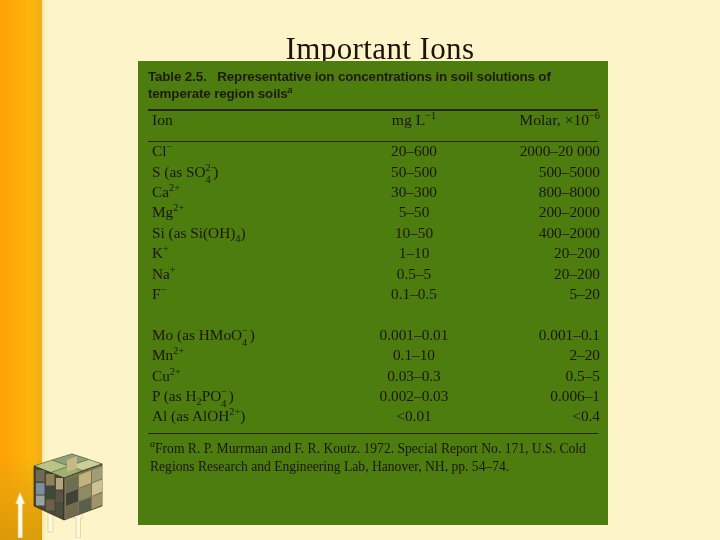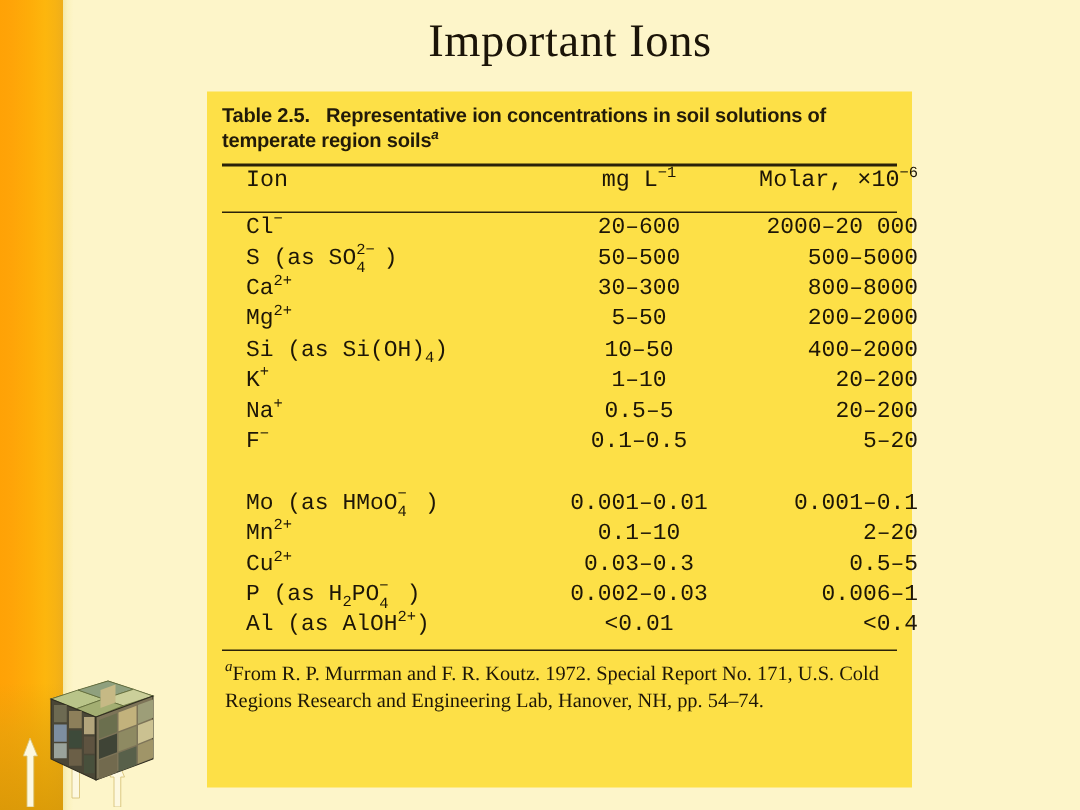--- a/index.html
+++ b/index.html
@@ -54,38 +54,38 @@
     top: 448px;
     width: 96px;
     height: 90px;
   }
   #cube-graphic svg { display: block; }
 
   
   #slide-title {
     position: absolute;
     left: 60px;
-    top: 8px;
+    top: 30px;
     width: 640px;
     text-align: center;
     font-family: "Liberation Serif", serif;
     font-size: 31px;
     line-height: 38px;
     color: #1b1408;
     letter-spacing: .4px;
   }
 
   
   #table-figure {
     position: absolute;
     left: 138px;
     top: 61px;
     width: 470px;
     height: 464px;
-    background: #fde047;
+    background: #4d7c0f;
     color: #211a09;
   }
 
   #table-caption {
     font-family: "Liberation Sans", sans-serif;
     font-weight: bold;
     font-size: 13.4px;
     line-height: 17px;
     padding: 7px 8px 0 10px;
     letter-spacing: -.15px;
@@ -103,23 +103,23 @@
     margin: 3px 10px 0 10px;
   }
   .rule-bottom {
     height: 1.6px;
     background: #2a2209;
     margin: 5px 10px 0 10px;
   }
 
   table.ion-table {
     width: 452px;
-    margin: 0 22px;
+    margin: 0 10px;
     border-collapse: collapse;
-    font-family: Liberation Mono, monospace;
+    font-family: Liberation Serif, serif;
     font-size: 15.3px;
     color: #1d1607;
   }
   table.ion-table th,
   table.ion-table td {
     padding: 0;
     border: 0;
     vertical-align: baseline;
     white-space: nowrap;
   }

